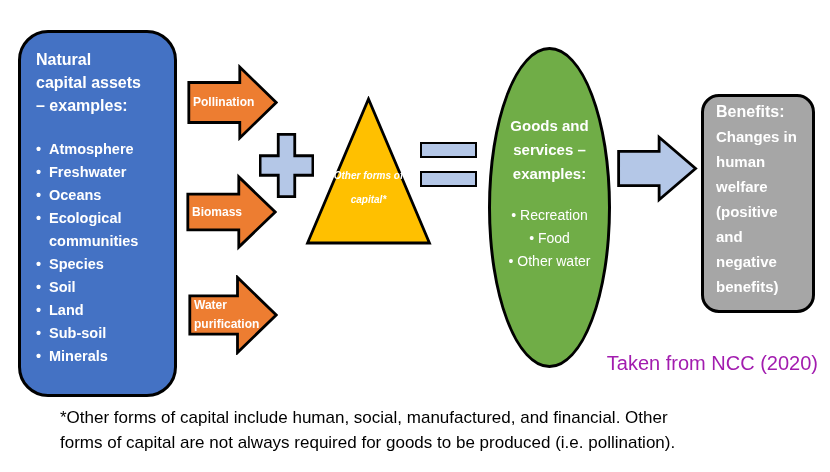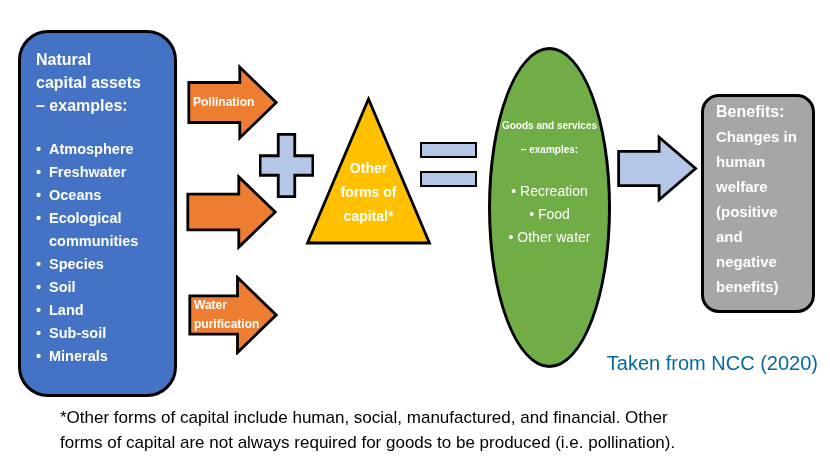--- a/index.html
+++ b/index.html
@@ -43,54 +43,54 @@
   .equals-bar {
     position: absolute; left: 420px; width: 57px; height: 16px;
     background: #B4C7E7; border: 2.5px solid #000;
   }
   #equals-bar-top { top: 142px; }
   #equals-bar-bottom { top: 171px; }
   
   #triangle { left: 305px; top: 96px; width: 127px; height: 150px; }
   .triangle-label {
     position: absolute; left: 50%; transform: translateX(-50%);
-    top: 60px; width: 80px; text-align: center;
-    color: #fff; font-weight: bold; font-size: 14px; line-height: 24px;
+    top: 68px; width: 80px; text-align: center;
+    color: #fff; font-weight: bold; font-size: 10px; line-height: 24px; font-style: italic;
   }
   
   .gs-ellipse {
     position: absolute; left: 488px; top: 47px;
     width: 123px; height: 321px;
     background: #70AD47;
     border: 3px solid #000;
     border-radius: 50%;
     color: #fff; text-align: center;
     padding: 64px 8px 0 8px;
   }
-  .gs-title { font-size: 10px; font-weight: bold; line-height: 24px; }
+  .gs-title { font-size: 15px; font-weight: bold; line-height: 24px; }
   .gs-list { margin-top: 18px; }
   .gs-item { width: 95px; margin: 0 auto; font-size: 14px; font-weight: normal; line-height: 23px; }
   
   #benefits-arrow { left: 617px; top: 133px; width: 81px; height: 71px; }
   
   .benefits-box {
     position: absolute; left: 701px; top: 94px;
     width: 114px; height: 219px;
     background: #A6A6A6;
     border: 3px solid #000;
     border-radius: 18px;
     padding: 2px 6px 0 12px;
     color: #fff;
   }
   .benefits-title { font-size: 16px; font-weight: bold; line-height: 25px; }
   .benefits-body { width: 88px; font-size: 15px; font-weight: bold; line-height: 25px; }
   
   .source-text {
     position: absolute; left: 600px; top: 352px; width: 218px;
-    text-align: right; font-size: 20px; color: #0369a1;
+    text-align: right; font-size: 20px; color: #a21caf;
   }
   .footnote {
     position: absolute; left: 60px; top: 406px; width: 740px;
     font-size: 17px; line-height: 24.5px; color: #000000;
   }
 </style>
 </head>
 <body>
 
 <div class="canvas">
@@ -145,20 +145,21 @@
     <svg viewBox="0 0 100 100" preserveAspectRatio="none">
       <polygon points="2,24 58,24 58,4 98,50 58,96 58,76 2,76" style="fill:#ED7D31;stroke:#000;stroke-width:2.8;vector-effect:non-scaling-stroke;stroke-linejoin:miter"></polygon>
     </svg>
     <div class="arrow-label">Pollination</div>
   </div>
 
   <div class="flow-arrow" id="arrow-biomass">
     <svg viewBox="0 0 100 100" preserveAspectRatio="none">
       <polygon points="2,27 58,27 58,5 98,50 58,95 58,73 2,73" style="fill:#ED7D31;stroke:#000;stroke-width:2.8;vector-effect:non-scaling-stroke;stroke-linejoin:miter"></polygon>
     </svg>
+    <div class="arrow-label">Biomass</div>
   </div>
 
   <div class="flow-arrow" id="arrow-water">
     <svg viewBox="0 0 100 100" preserveAspectRatio="none">
       <polygon points="2,26 55,26 55,3 98,50 55,97 55,74 2,74" style="fill:#ED7D31;stroke:#000;stroke-width:2.8;vector-effect:non-scaling-stroke;stroke-linejoin:miter"></polygon>
     </svg>
     <div class="arrow-label">Water purification</div>
   </div>
 
   <svg class="op-svg" id="plus-icon" viewBox="0 0 100 100" preserveAspectRatio="none">

